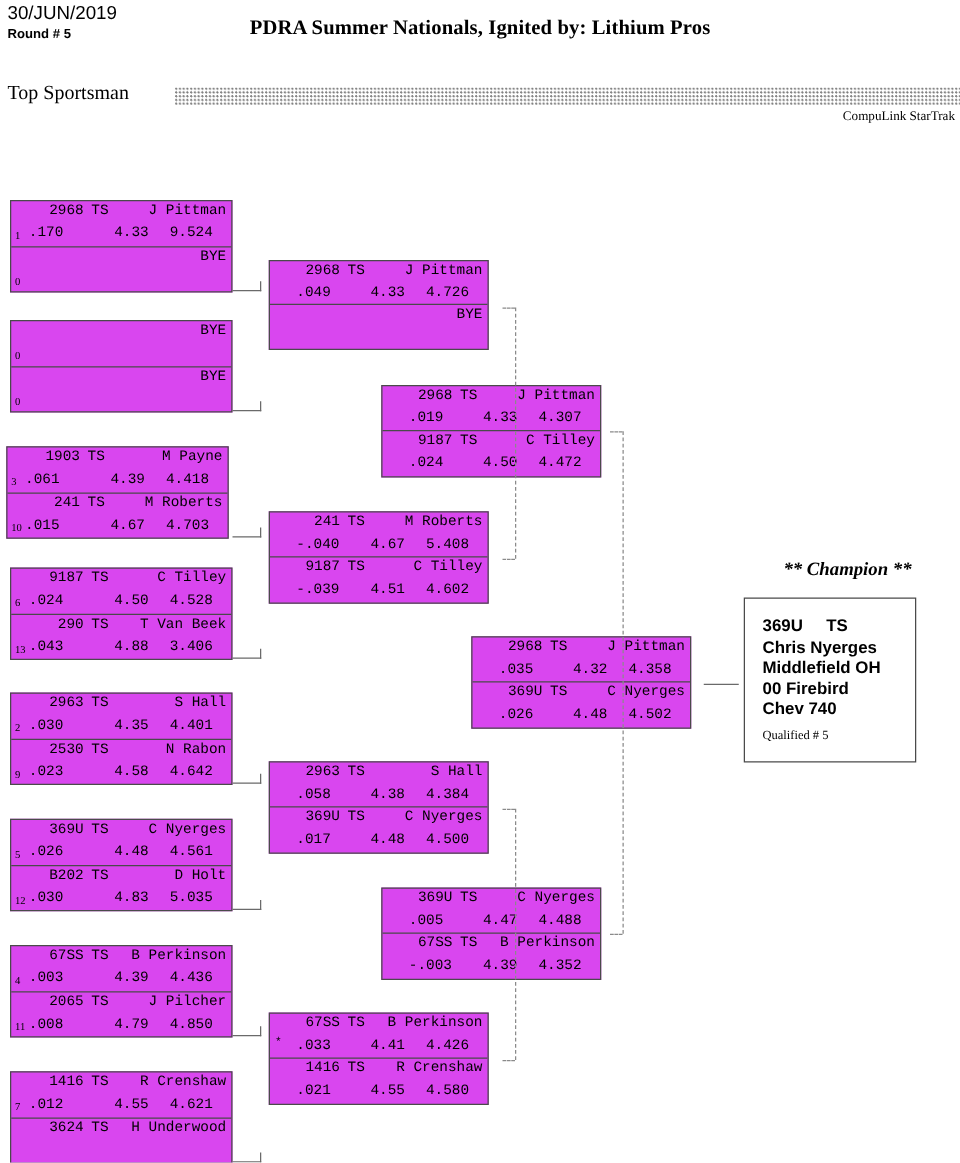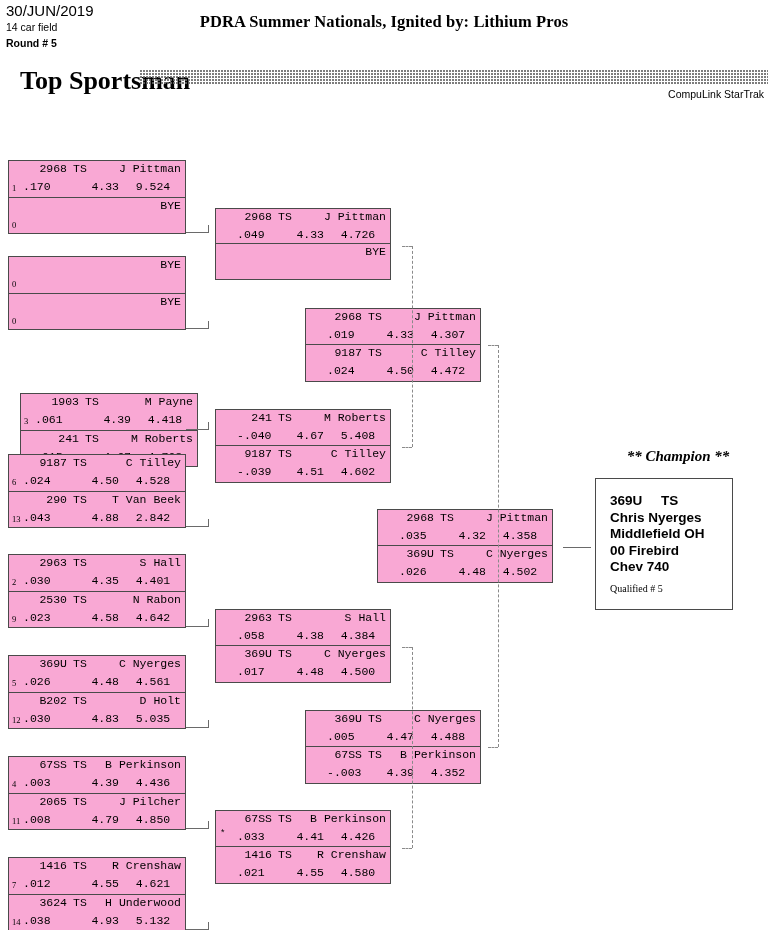--- a/index.html
+++ b/index.html
@@ -19,40 +19,40 @@
   #meta .m1{font-size:10.5px;}
   #meta .m2{font-size:10.5px;font-weight:bold;}
 
   #event-title{
     left:0;top:12px;width:768px;text-align:center;
     font-family:"Liberation Serif", serif;font-weight:bold;font-size:16.5px;
     letter-spacing:.1px;
   }
 
   #class-title{
-    left:20px;top:66px;
-    font-family:"Liberation Serif", serif;font-weight:bold;font-size:26px;
+    left:6px;top:66px;
+    font-family:"Liberation Serif", serif;font-weight:normal;font-size:16px;
   }
   #class-bar{
     left:140px;top:70px;width:628px;height:14px;
     background-image:
       radial-gradient(circle at 1px 1px, #666 0.8px, transparent 1px);
     background-size:3px 3px;
     opacity:.85;
   }
   #vendor{
     right:4px;top:88px;text-align:left;
-    font-size:10.5px;font-family:Liberation Sans, sans-serif;
+    font-size:10.5px;font-family:Liberation Serif, serif;
   }
 
   
   .pair{
     position:absolute;
     border:1px solid #4a4a4a;
-    background:#f9a8d4;
+    background:#d946ef;
     box-sizing:border-box;
   }
   .pair .lane{
     position:relative;
     height:50%;
     box-sizing:border-box;
   }
   .pair .lane.top{border-bottom:1px solid #4a4a4a;}
   .pair .row{
     position:relative;height:50%;
@@ -110,21 +110,20 @@
   #champ-box .q{
     margin-top:7px;
     font-family:"Liberation Serif",serif;font-size:10px;font-weight:normal;
   }
 </style>
 </head>
 <body>
 
 <div id="meta" class="abs">
   <div class="m0">30/JUN/2019</div>
-  <div class="m1">14 car field</div>
   <div class="m2">Round # 5</div>
 </div>
 
 <div id="event-title" class="abs">PDRA Summer Nationals, Ignited by: Lithium Pros</div>
 
 <div id="class-title" class="abs">Top Sportsman</div>
 <div id="class-bar" class="abs"></div>
 <div id="vendor" class="abs">CompuLink StarTrak</div>
 
 <div id="ladder">
@@ -141,38 +140,38 @@
     <div class="pair r1" style="left:8px;top:256px;">
       <div class="lane top">
         <div class="row"><span class="car"></span><span class="cls"></span><span class="drv">BYE</span></div>
         <div class="row"><span class="seed">0</span><span class="rt"></span><span class="sixty"></span><span class="et"></span></div>
       </div>
       <div class="lane bot">
         <div class="row"><span class="car"></span><span class="cls"></span><span class="drv">BYE</span></div>
         <div class="row"><span class="seed">0</span><span class="rt"></span><span class="sixty"></span><span class="et"></span></div>
       </div>
     </div>
-    <div class="pair r1" style="left:20px;top:357px;margin-top:36px;">
+    <div class="pair r1" style="left:5px;top:357px;">
       <div class="lane top">
         <div class="row"><span class="car">1903</span><span class="cls">TS</span><span class="drv">M Payne</span></div>
         <div class="row"><span class="seed">3</span><span class="rt">.061</span><span class="sixty">4.39</span><span class="et">4.418</span></div>
       </div>
       <div class="lane bot">
         <div class="row"><span class="car">241</span><span class="cls">TS</span><span class="drv">M Roberts</span></div>
         <div class="row"><span class="seed">10</span><span class="rt">.015</span><span class="sixty">4.67</span><span class="et">4.703</span></div>
       </div>
     </div>
     <div class="pair r1" style="left:8px;top:454px;">
       <div class="lane top">
         <div class="row"><span class="car">9187</span><span class="cls">TS</span><span class="drv">C Tilley</span></div>
         <div class="row"><span class="seed">6</span><span class="rt">.024</span><span class="sixty">4.50</span><span class="et">4.528</span></div>
       </div>
       <div class="lane bot">
         <div class="row"><span class="car">290</span><span class="cls">TS</span><span class="drv">T Van Beek</span></div>
-        <div class="row"><span class="seed">13</span><span class="rt">.043</span><span class="sixty">4.88</span><span class="et">2.842</span></div>
+        <div class="row"><span class="seed">13</span><span class="rt">.043</span><span class="sixty">4.88</span><span class="et">3.406</span></div>
       </div>
     </div>
     <div class="pair r1" style="left:8px;top:554px;">
       <div class="lane top">
         <div class="row"><span class="car">2963</span><span class="cls">TS</span><span class="drv">S Hall</span></div>
         <div class="row"><span class="seed">2</span><span class="rt">.030</span><span class="sixty">4.35</span><span class="et">4.401</span></div>
       </div>
       <div class="lane bot">
         <div class="row"><span class="car">2530</span><span class="cls">TS</span><span class="drv">N Rabon</span></div>
         <div class="row"><span class="seed">9</span><span class="rt">.023</span><span class="sixty">4.58</span><span class="et">4.642</span></div>
@@ -198,21 +197,20 @@
         <div class="row"><span class="seed">11</span><span class="rt">.008</span><span class="sixty">4.79</span><span class="et">4.850</span></div>
       </div>
     </div>
     <div class="pair r1" style="left:8px;top:857px;">
       <div class="lane top">
         <div class="row"><span class="car">1416</span><span class="cls">TS</span><span class="drv">R Crenshaw</span></div>
         <div class="row"><span class="seed">7</span><span class="rt">.012</span><span class="sixty">4.55</span><span class="et">4.621</span></div>
       </div>
       <div class="lane bot">
         <div class="row"><span class="car">3624</span><span class="cls">TS</span><span class="drv">H Underwood</span></div>
-        <div class="row"><span class="seed">14</span><span class="rt">.038</span><span class="sixty">4.93</span><span class="et">5.132</span></div>
       </div>
     </div>
     <div class="pair rx tall" style="left:215px;top:208px;">
       <div class="lane top">
         <div class="row"><span class="car">2968</span><span class="cls">TS</span><span class="drv">J Pittman</span></div>
         <div class="row"><span class="rt">.049</span><span class="sixty">4.33</span><span class="et">4.726</span></div>
       </div>
       <div class="lane bot">
         <div class="row"><span class="car"></span><span class="cls"></span><span class="drv">BYE</span></div>
         <div class="row"><span class="rt"></span><span class="sixty"></span><span class="et"></span></div>

